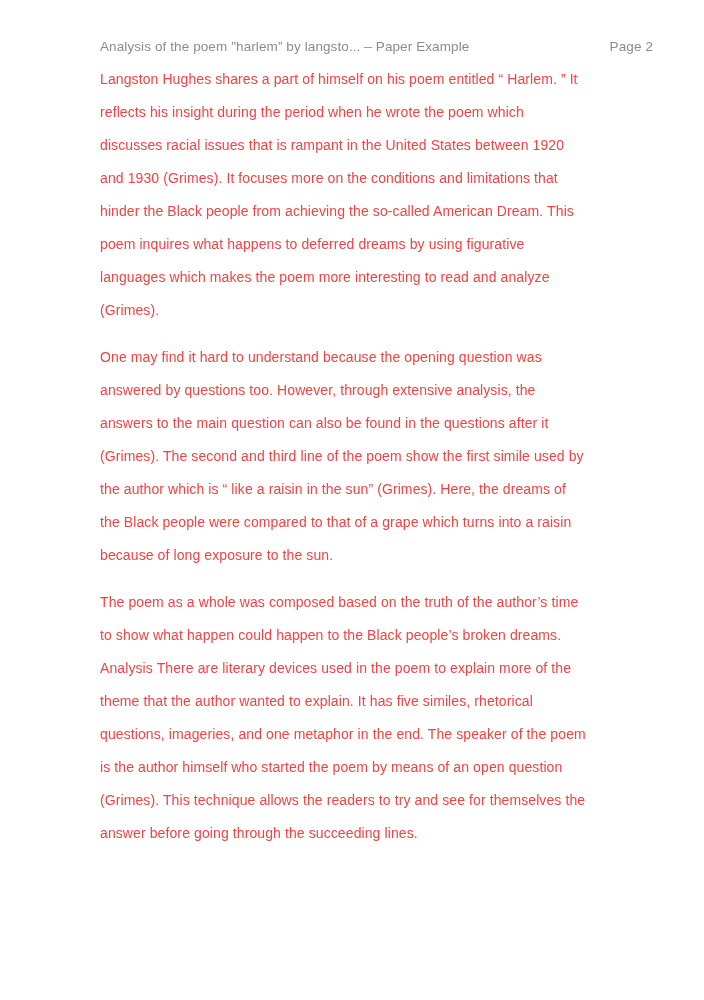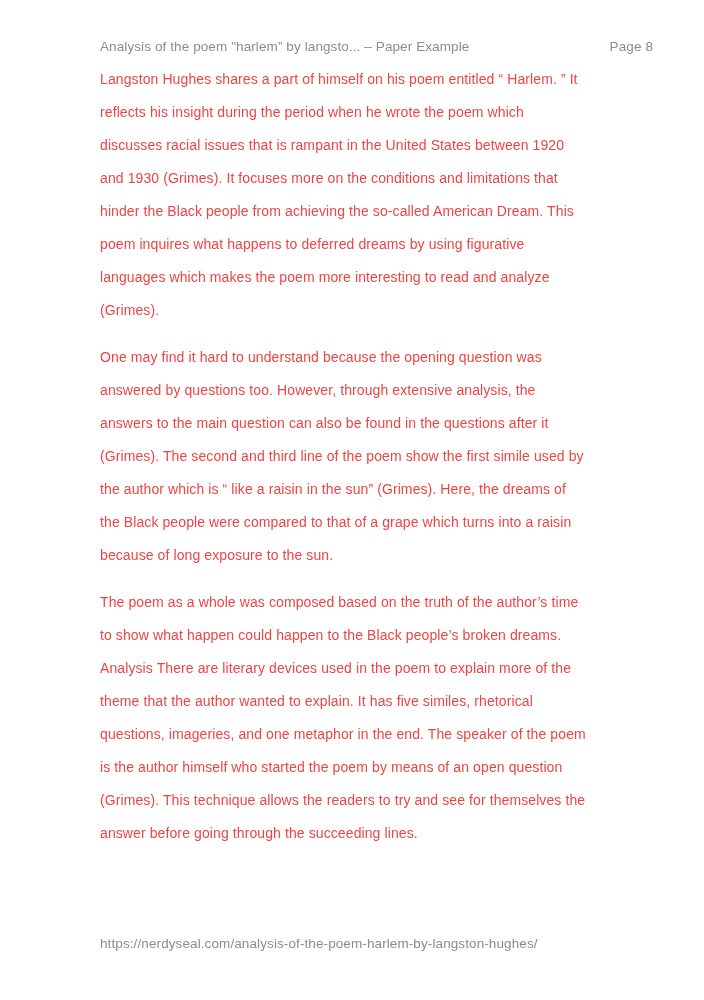--- a/index.html
+++ b/index.html
@@ -62,21 +62,21 @@
     text-decoration: none;
   }
 </style>
 </head>
 <body>
 
 <div class="page">
 
   <div class="page-header">
     <span class="doc-title">Analysis of the poem "harlem” by langsto... – Paper Example</span>
-    <span class="page-num">Page 8</span>
+    <span class="page-num">Page 2</span>
   </div>
 
   <div class="doc-body">
     <p>Langston Hughes shares a part of himself on his poem entitled “ Harlem. ” It
 reflects his insight during the period when he wrote the poem which
 discusses racial issues that is rampant in the United States between 1920
 and 1930 (Grimes). It focuses more on the conditions and limitations that
 hinder the Black people from achieving the so-called American Dream. This
 poem inquires what happens to deferred dreams by using figurative
 languages which makes the poem more interesting to read and analyze
@@ -91,17 +91,14 @@
     <p>The poem as a whole was composed based on the truth of the author’s time
 to show what happen could happen to the Black people’s broken dreams.
 Analysis There are literary devices used in the poem to explain more of the
 theme that the author wanted to explain. It has five similes, rhetorical
 questions, imageries, and one metaphor in the end. The speaker of the poem
 is the author himself who started the poem by means of an open question
 (Grimes). This technique allows the readers to try and see for themselves the
 answer before going through the succeeding lines.</p>
   </div>
 
-  <div class="page-footer">
-    <a class="footer-url">https://nerdyseal.com/analysis-of-the-poem-harlem-by-langston-hughes/</a>
-  </div>
 
 </div>
 
 </body></html>

